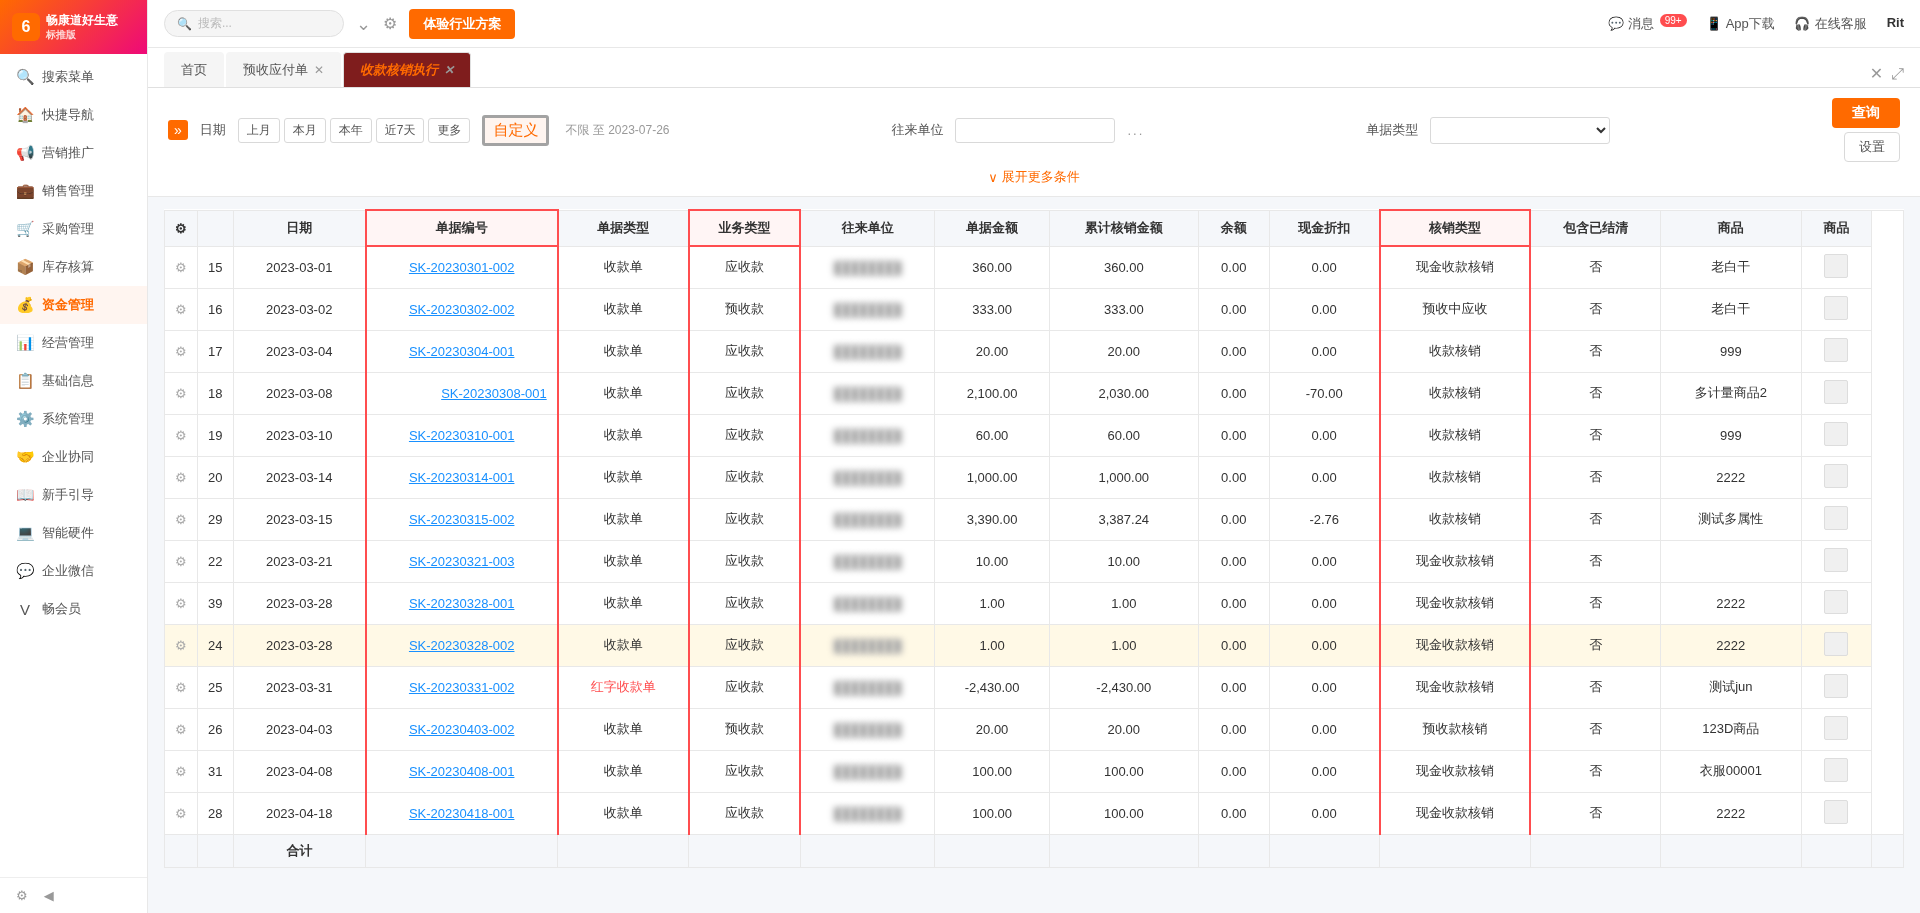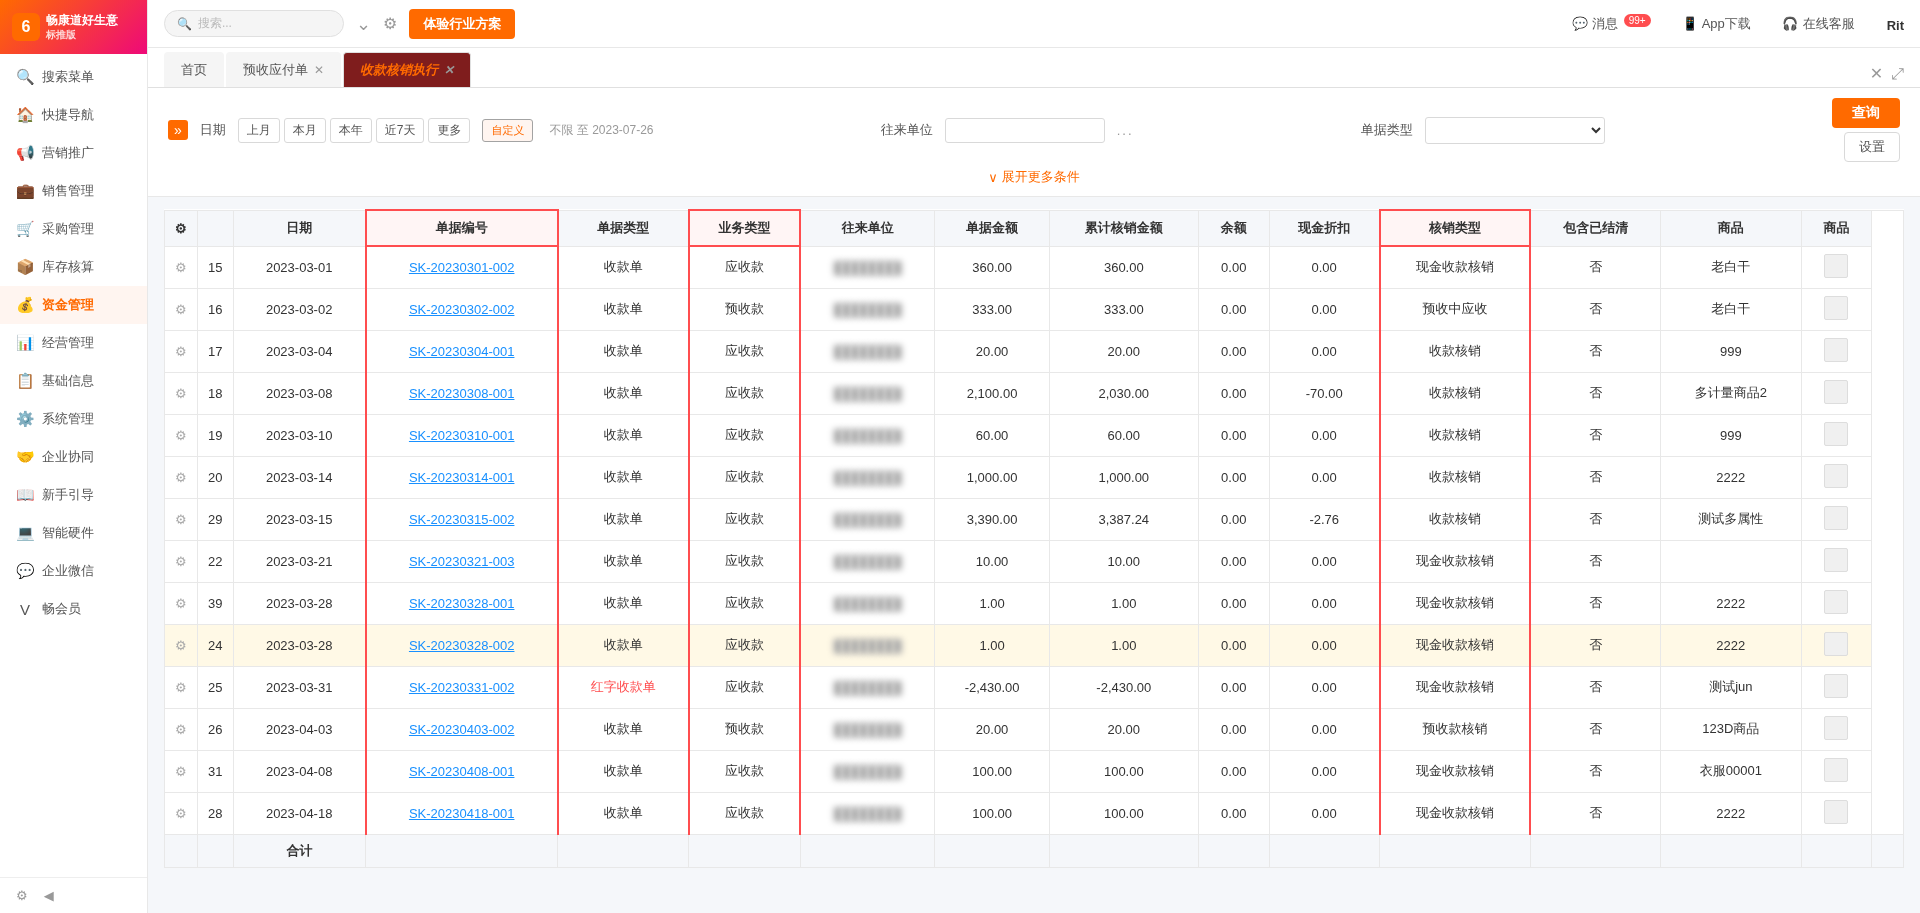--- a/index.html
+++ b/index.html
@@ -59,21 +59,21 @@
     .topbar-search {
       background: #f5f5f5; border: 1px solid #e0e0e0; border-radius: 16px;
       padding: 4px 12px; display: flex; align-items: center; gap: 6px;
       width: 180px; color: #999; font-size: 12px;
     }
     .topbar-btn-orange {
       background: #ff6a00; color: white; border: none; border-radius: 4px;
       padding: 6px 14px; font-size: 13px; cursor: pointer; font-weight: bold;
     }
     .topbar-right {
-      margin-left: auto; display: flex; align-items: flex-end; gap: 32px; color: #555; font-size: 13px;
+      margin-left: auto; display: flex; align-items: flex-start; gap: 20px; color: #555; font-size: 13px;
     }
     .badge {
       background: #ff4d4f; color: white; border-radius: 8px;
       padding: 1px 5px; font-size: 10px; vertical-align: top; margin-left: 2px;
     }
 
     
     .tabs-bar {
       height: 40px; background: #fff; border-bottom: 1px solid #e0e0e0;
       display: flex; align-items: flex-end; padding: 0 16px; flex-shrink: 0;
@@ -112,22 +112,22 @@
       background: #fff; padding: 10px 20px; border-bottom: 1px solid #e8e8e8; flex-shrink: 0;
     }
     .filter-row { display: flex; align-items: center; gap: 12px; flex-wrap: wrap; }
     .filter-label { color: #555; font-size: 13px; white-space: nowrap; }
     .filter-date-btns { display: flex; gap: 4px; }
     .date-btn {
       padding: 3px 8px; border: 1px solid #d9d9d9; border-radius: 3px;
       font-size: 12px; cursor: pointer; color: #555; background: #fff;
     }
     .date-btn-custom {
-      padding: 3px 8px; border: 1px solid #a3a3a3; border-radius: 3px;
-      font-size: 11px; cursor: pointer; color: #ff6a00; background: #fff5f0;
+      padding: 3px 8px; border: 3px solid #a3a3a3; border-radius: 3px;
+      font-size: 15px; cursor: pointer; color: #ff6a00; background: #fff5f0;
     }
     .filter-date-range { font-size: 12px; color: #999; margin-left: 4px; }
     .filter-input {
       border: 1px solid #d9d9d9; border-radius: 3px; padding: 4px 10px;
       font-size: 13px; width: 200px; color: #333;
     }
     .filter-select {
       border: 1px solid #d9d9d9; border-radius: 3px; padding: 4px 10px;
       font-size: 13px; width: 180px; color: #333; background: #fff;
     }
@@ -420,21 +420,21 @@
                 <td>0.00</td>
                 <td style="border-left: 2px solid rgb(255, 77, 79); border-right: 2px solid rgb(255, 77, 79);">收款核销</td>
                 <td>否</td>
                 <td>999</td>
                 <td><span style="display:inline-block;width:24px;height:24px;background:#f0f0f0;border:1px solid #ddd;border-radius:2px;"></span></td>
               </tr>
               <tr>
                 <td><span style="color:#aaa;cursor:pointer">⚙</span></td>
                 <td class="row-num">18</td>
                 <td>2023-03-08</td>
-                <td style="border-left: 2px solid rgb(255, 77, 79); border-right: 2px solid rgb(255, 77, 79);"><a class="link">SK-20230308-001</a></td>
+                <td style="border-left: 2px solid rgb(255, 77, 79); border-right: 2px solid rgb(255, 77, 79); text-align: right;"><a class="link">SK-20230308-001</a></td>
                 <td>收款单</td>
                 <td style="border-left: 2px solid rgb(255, 77, 79); border-right: 2px solid rgb(255, 77, 79);">应收款</td>
                 <td><span style="color:transparent;text-shadow:0 0 6px #aaa;user-select:none;font-size:12px">████████</span></td>
                 <td>2,100.00</td>
                 <td>2,030.00</td>
                 <td>0.00</td>
                 <td class="negative">-70.00</td>
                 <td style="border-left: 2px solid rgb(255, 77, 79); border-right: 2px solid rgb(255, 77, 79);">收款核销</td>
                 <td>否</td>
                 <td>多计量商品2</td>

